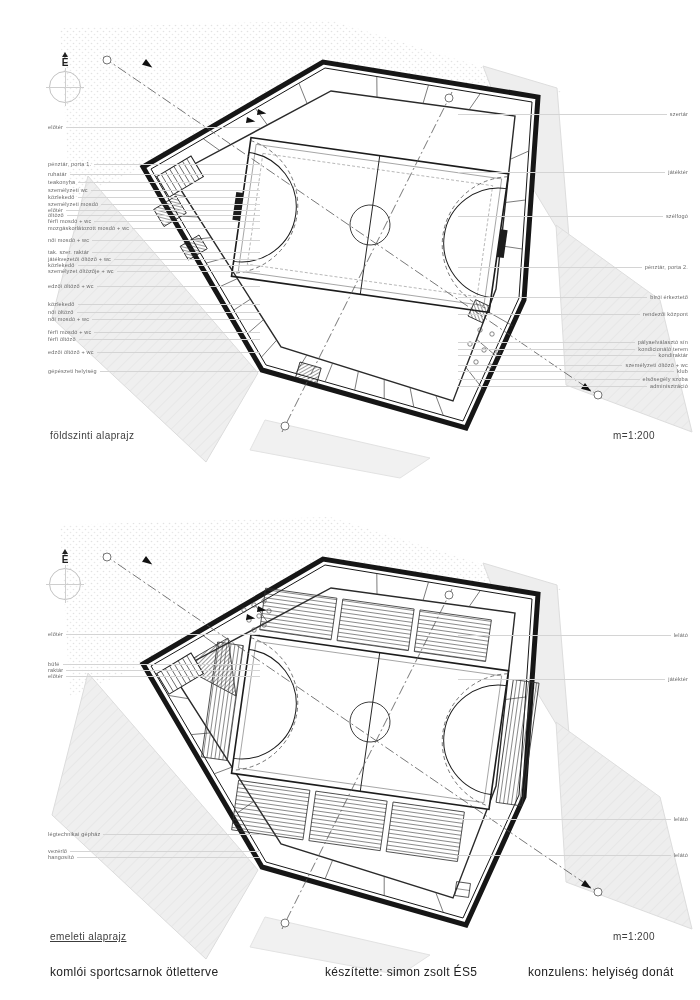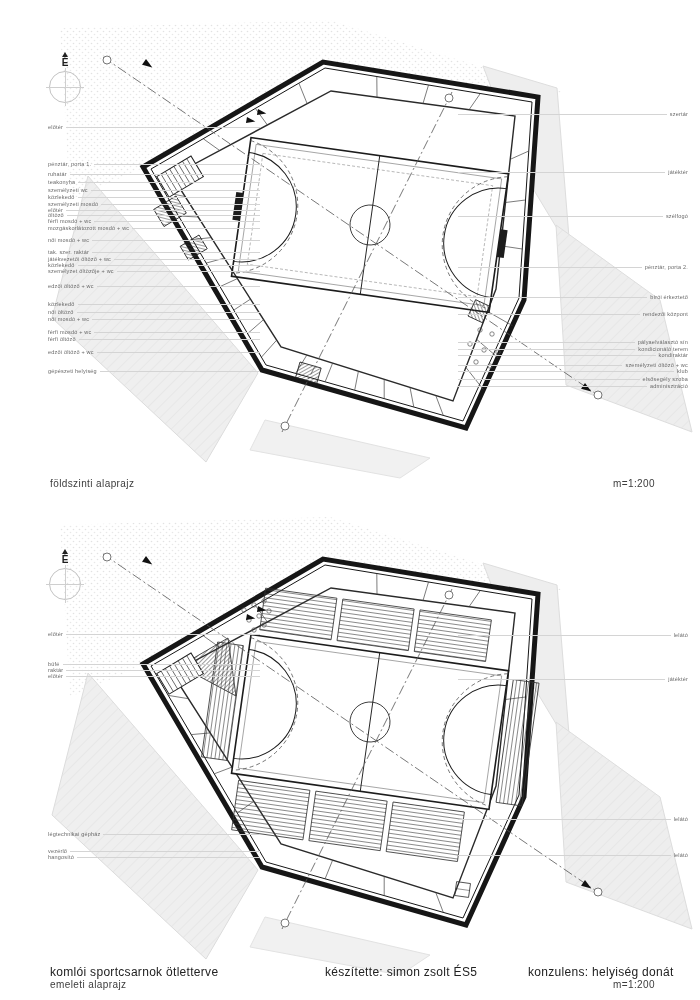--- a/index.html
+++ b/index.html
@@ -14,21 +14,21 @@
              margin:3px auto 0;position:relative;}
   .n-compass::before{content:"";position:absolute;left:50%;top:-4px;bottom:-4px;width:1px;background:#cfcfcf;}
   .n-compass::after{content:"";position:absolute;top:50%;left:-4px;right:-4px;height:1px;background:#cfcfcf;}
   .labels-layer{position:absolute;top:0;height:1000px;z-index:2;}
   .labels-layer.left{left:48px;width:215px;}
   .labels-layer.right{left:455px;width:233px;}
   .label-row{position:absolute;left:0;right:0;display:flex;align-items:center;
              font-size:5.5px;line-height:5.5px;color:#6a6a6a;letter-spacing:.2px;white-space:nowrap;}
   .label-row .leader{flex:1;border-top:0.5px solid #d4d4d4;margin:0 3px;height:0;}
   .label-row.left-row .lbl{order:0;} .label-row.left-row .leader{order:1;}
-  .caption{position:absolute;font-size:10px;color:#3c3c3c;letter-spacing:.4px;z-index:3;margin-top:48px;}
+  .caption{position:absolute;font-size:10px;color:#3c3c3c;letter-spacing:.4px;z-index:3;}
   .footer-text{position:absolute;top:965px;font-size:12px;color:#222;letter-spacing:.3px;z-index:3;}
 </style>
 </head>
 <body>
 
 <div id="page">
 
 <svg width="700" height="1000" viewBox="0 0 700 1000">
   <defs>
     <pattern id="dots" width="6" height="6" patternUnits="userSpaceOnUse">
@@ -454,20 +454,20 @@
         <span class="lbl">lelátó</span>
       </div>
       <div class="label-row right-row" style="top: 853px;">
         <span class="leader"></span>
         <span class="lbl">lelátó</span>
       </div>
     </div>
 
 <div class="caption" style="left:50px;top:430px;">földszinti alaprajz</div>
 <div class="caption" style="left:613px;top:430px;">m=1:200</div>
-<div class="caption" style="left:50px;top:931px;">emeleti alaprajz</div>
+<div class="caption" style="left:50px;top:931px;text-decoration:underline;">emeleti alaprajz</div>
 <div class="caption" style="left:613px;top:931px;">m=1:200</div>
 
 <div class="footer-text" style="left:50px;text-align:center;">komlói sportcsarnok ötletterve</div>
 <div class="footer-text" style="left:325px;">készítette: simon zsolt ÉS5</div>
 <div class="footer-text" style="left:528px;">konzulens: helyiség donát</div>
 
 </div>
 
 </body></html>

